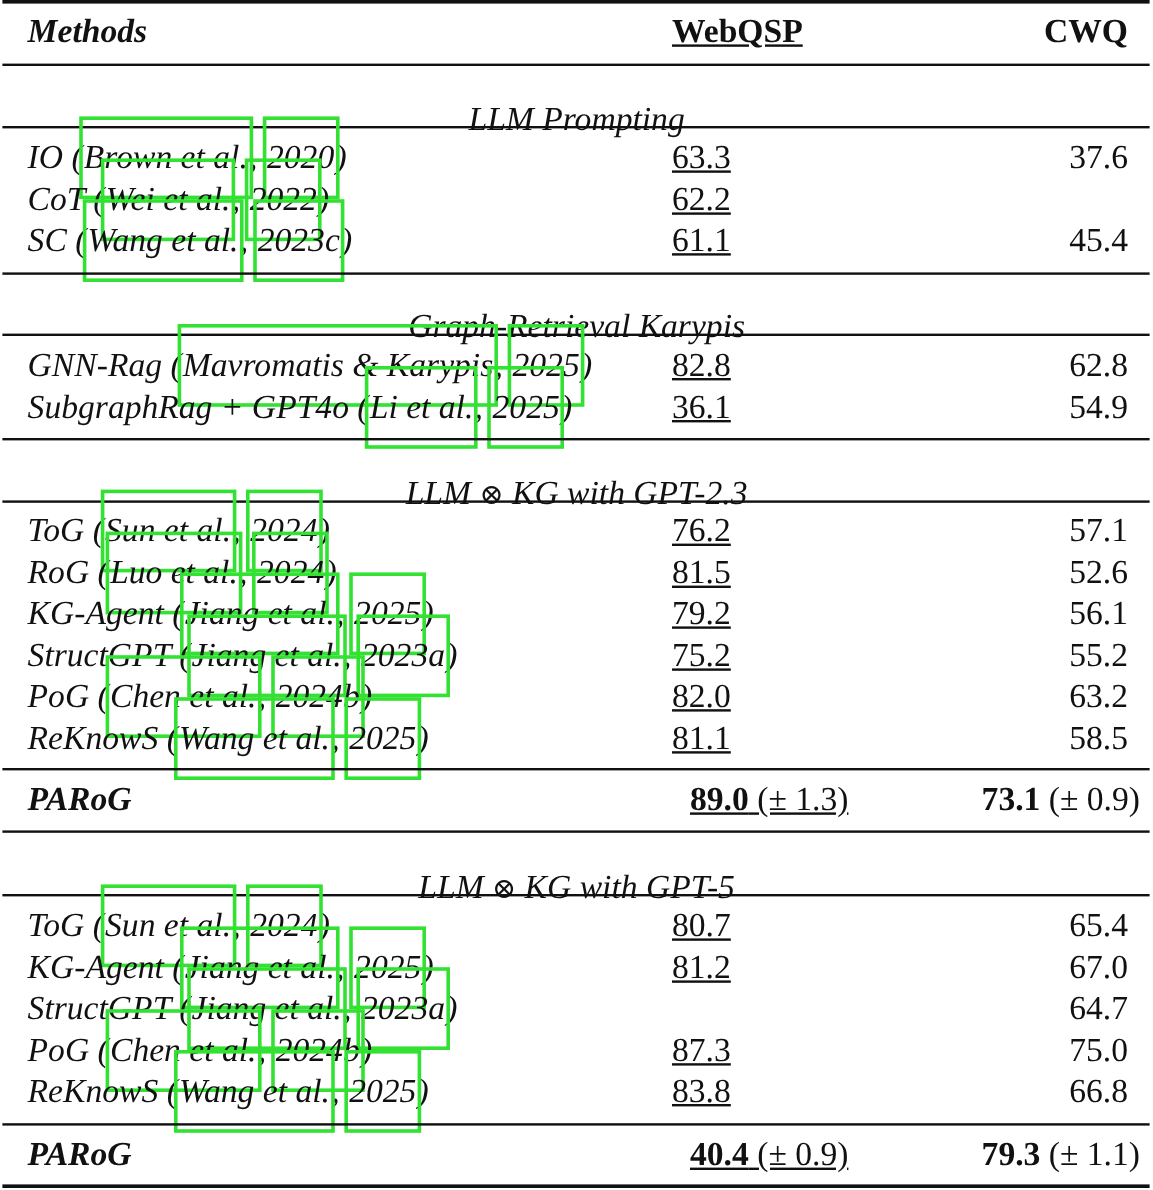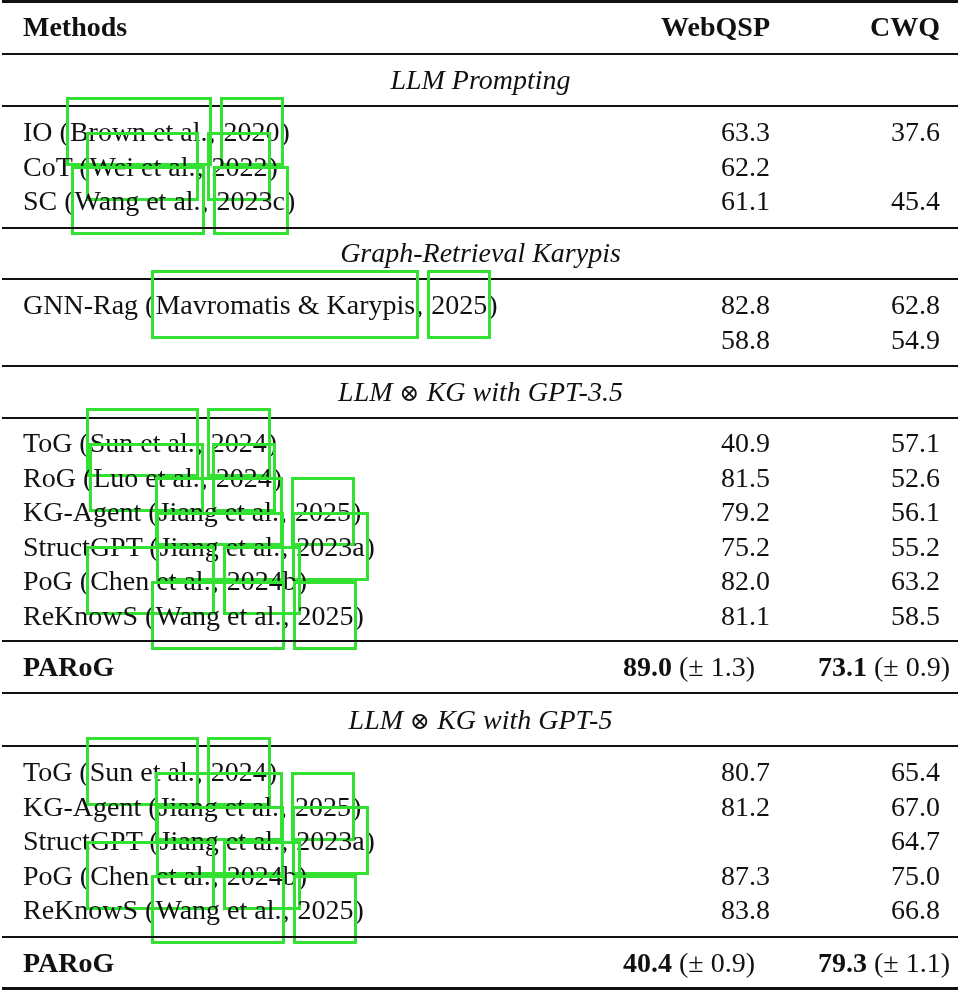--- a/index.html
+++ b/index.html
@@ -2,25 +2,25 @@
 <html><head>
 <meta charset="utf-8">
 <style>
   html, body { margin: 0; padding: 0; background: #ffffff; }
   body { width: 961px; height: 992px; overflow: hidden; position: relative;
          font-family: "Liberation Serif", "DejaVu Serif", serif; color: #111; }
   .rule { position: absolute; left: 2px; right: 3px; background: #111; }
   .thick { height: 3px; }
   .thin { height: 2px; }
   .row { position: absolute; left: 0; right: 0; height: 35px; font-size: 28px; line-height: 35px; }
-  .m { position: absolute; left: 23px; white-space: nowrap; }
-  .c1 { position: absolute; left: 560px; width: 210px; text-align: right; }
+  .m { position: absolute; left: 23px; white-space: nowrap; font-style: italic; }
+  .c1 { position: absolute; left: 560px; width: 210px; text-align: left; text-decoration: underline; }
   .c2 { position: absolute; left: 780px; width: 160px; text-align: right; }
   .hdr { font-weight: bold; }
-  .sec { position: absolute; left: 0; right: 0; text-align: center; font-style: italic; font-size: 28px; line-height: 35px; }
+  .sec { position: absolute; left: 0; right: 0; text-align: center; font-style: italic; font-size: 28px; line-height: 35px; margin-top: 20px; }
   .cite { outline: 3px solid #33e133; outline-offset: 0px; padding: 16px 1px; }
   .b { font-weight: bold; }
   .otimes { font-style: normal; font-size: 24px; }
 </style>
 </head>
 <body>
 
 <div id="tbl">
   <div class="rule thick" style="top:0px"></div>
   <div class="row hdr" style="top:9px">
@@ -47,29 +47,30 @@
     </div>
     <div class="rule thin" style="top:227px"></div>
     <div class="sec" style="top:235px"><span>Graph-Retrieval Karypis</span><span class="otimes"></span><span></span></div>
     <div class="rule thin" style="top:278px"></div>
     <div class="row" style="top:287px">
       <span class="m"><span>GNN-Rag (</span><span class="cite">Mavromatis &amp; Karypis</span><span>, </span><span class="cite">2025</span><span>)</span></span>
       <span class="c1">82.8</span>
       <span class="c2">62.8</span>
     </div>
     <div class="row" style="top:321.6px">
-      <span class="c1">58.8</span>
+      <span class="m"><span>SubgraphRag + GPT4o (</span><span class="cite">Li et al.</span><span>, </span><span class="cite">2025</span><span>)</span></span>
+      <span class="c1">36.1</span>
       <span class="c2">54.9</span>
     </div>
     <div class="rule thin" style="top:365px"></div>
-    <div class="sec" style="top:374px"><span>LLM </span><span class="otimes">⊗</span><span> KG with GPT-3.5</span></div>
+    <div class="sec" style="top:374px"><span>LLM </span><span class="otimes">⊗</span><span> KG with GPT-2.3</span></div>
     <div class="rule thin" style="top:417px"></div>
     <div class="row" style="top:425px">
       <span class="m"><span>ToG (</span><span class="cite">Sun et al.</span><span>, </span><span class="cite">2024</span><span>)</span></span>
-      <span class="c1">40.9</span>
+      <span class="c1">76.2</span>
       <span class="c2">57.1</span>
     </div>
     <div class="row" style="top:459.6px">
       <span class="m"><span>RoG (</span><span class="cite">Luo et al.</span><span>, </span><span class="cite">2024</span><span>)</span></span>
       <span class="c1">81.5</span>
       <span class="c2">52.6</span>
     </div>
     <div class="row" style="top:494.2px">
       <span class="m"><span>KG-Agent (</span><span class="cite">Jiang et al.</span><span>, </span><span class="cite">2025</span><span>)</span></span>
       <span class="c1">79.2</span>

